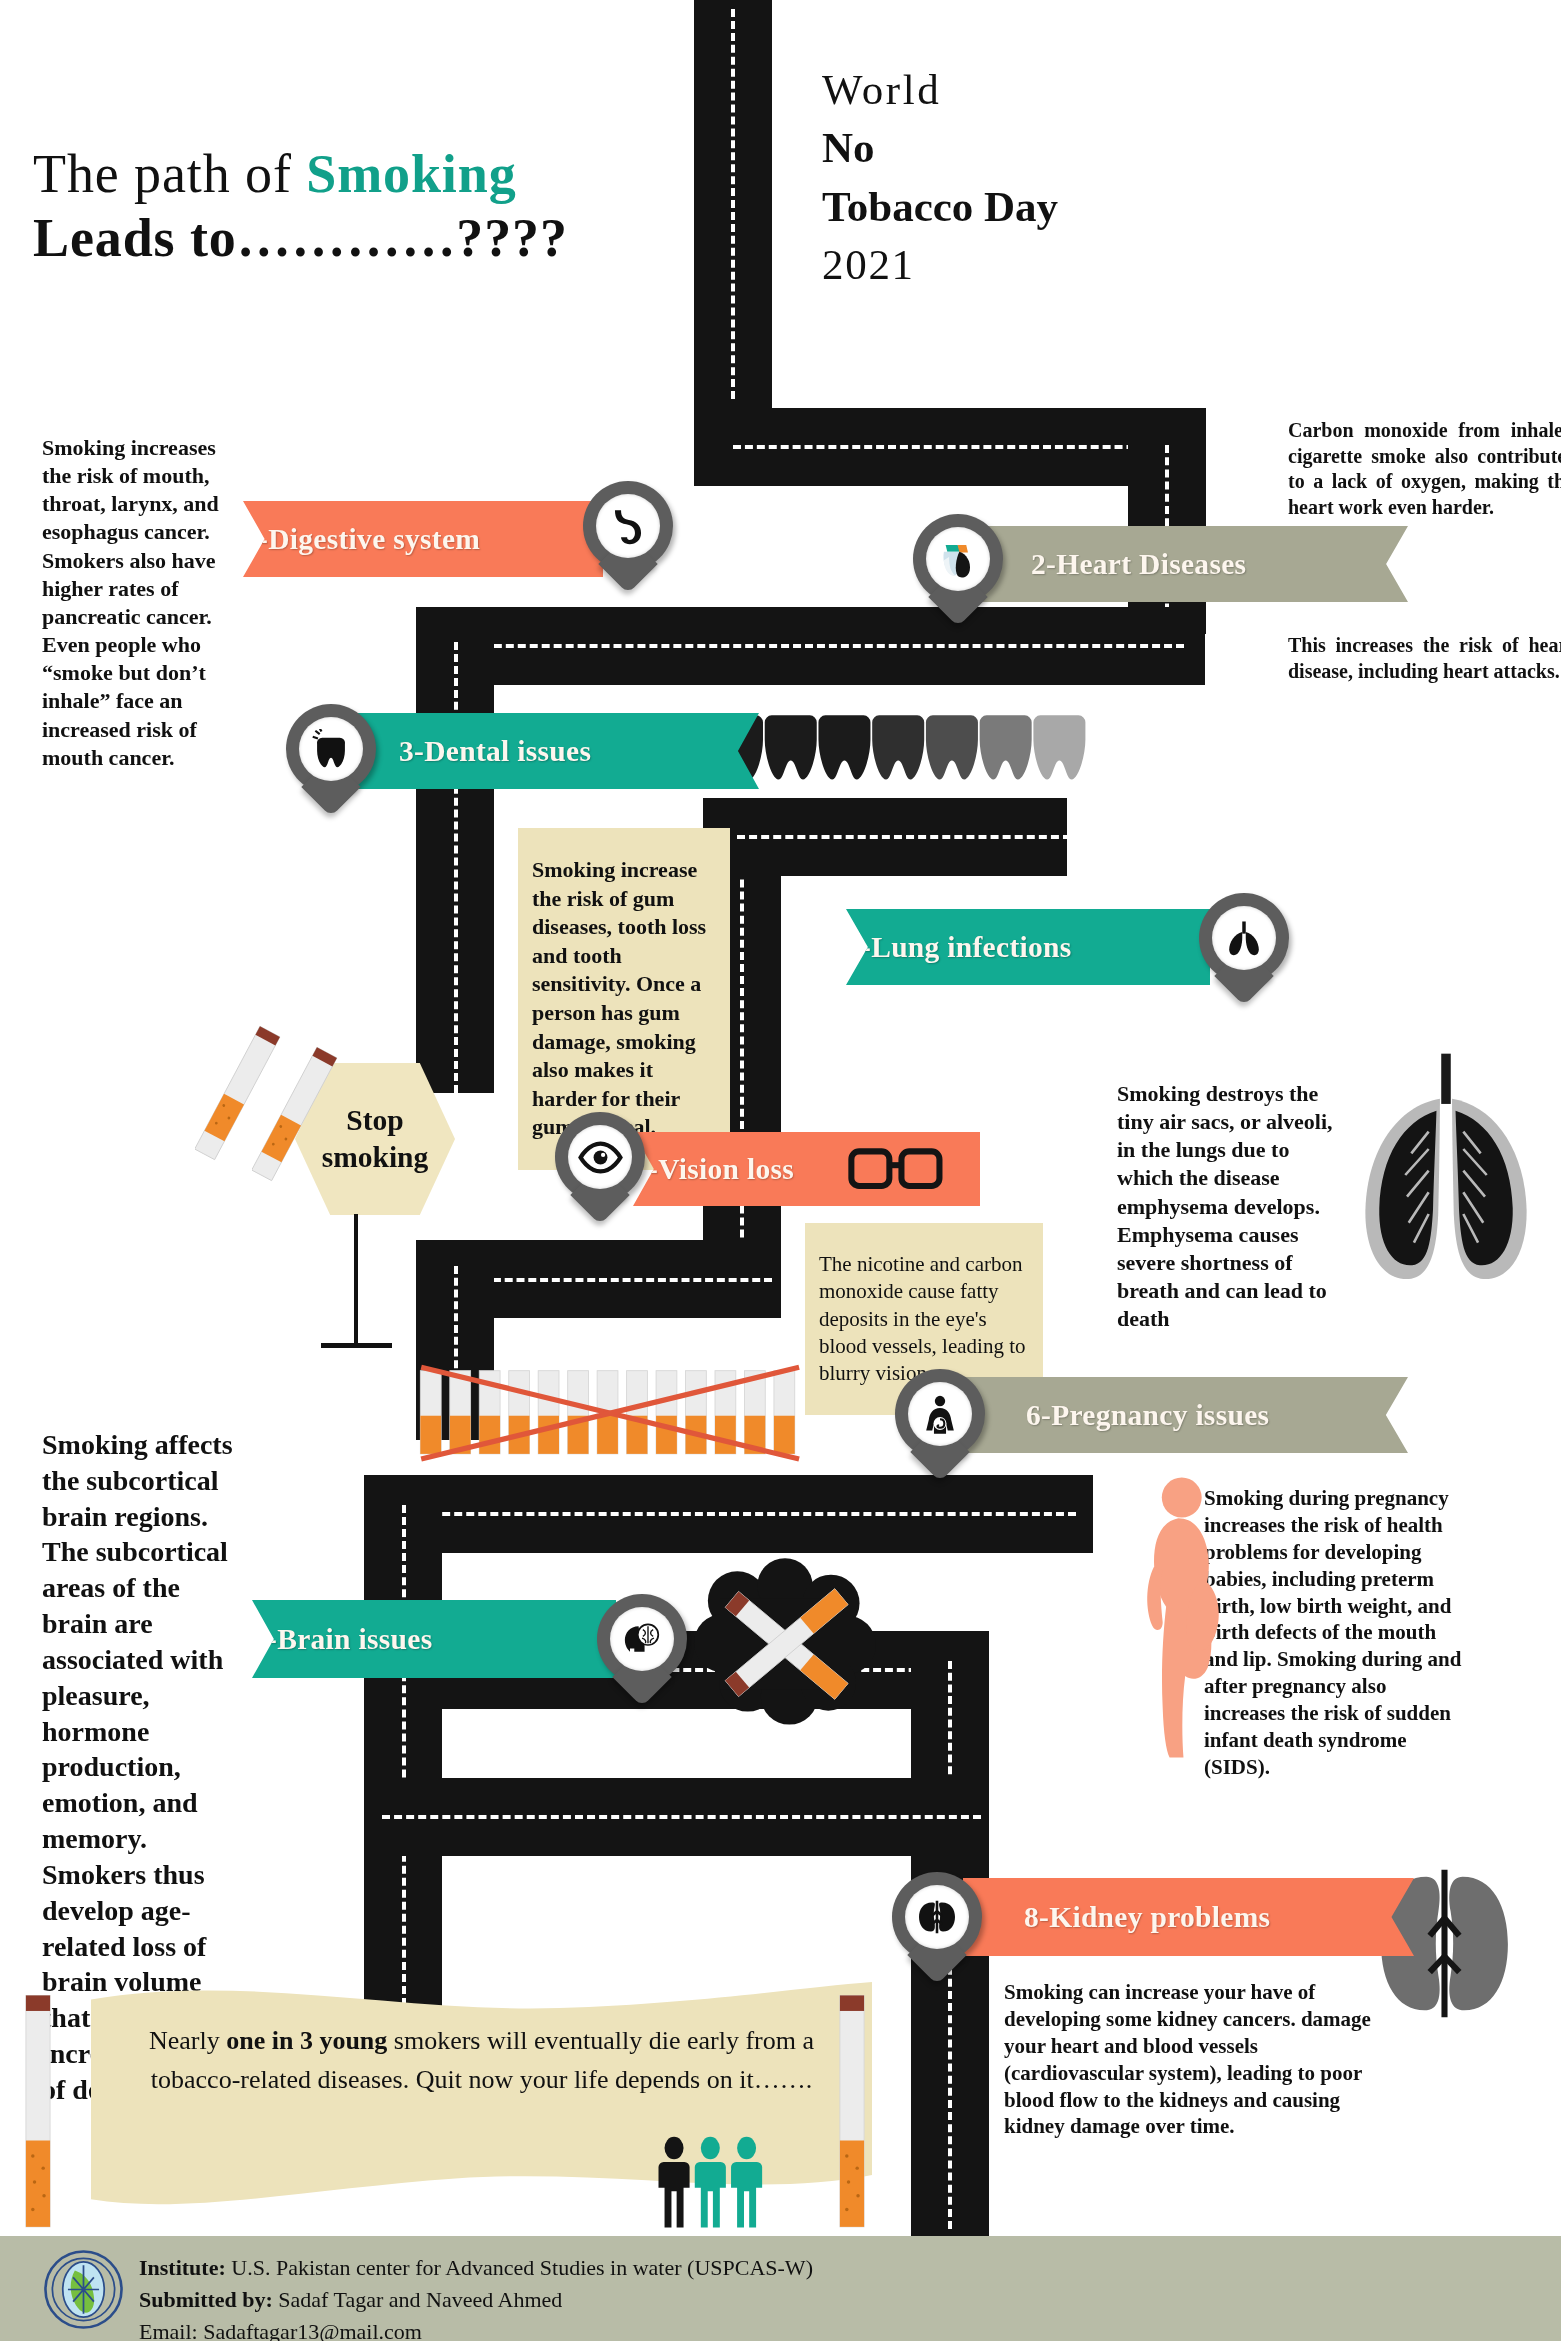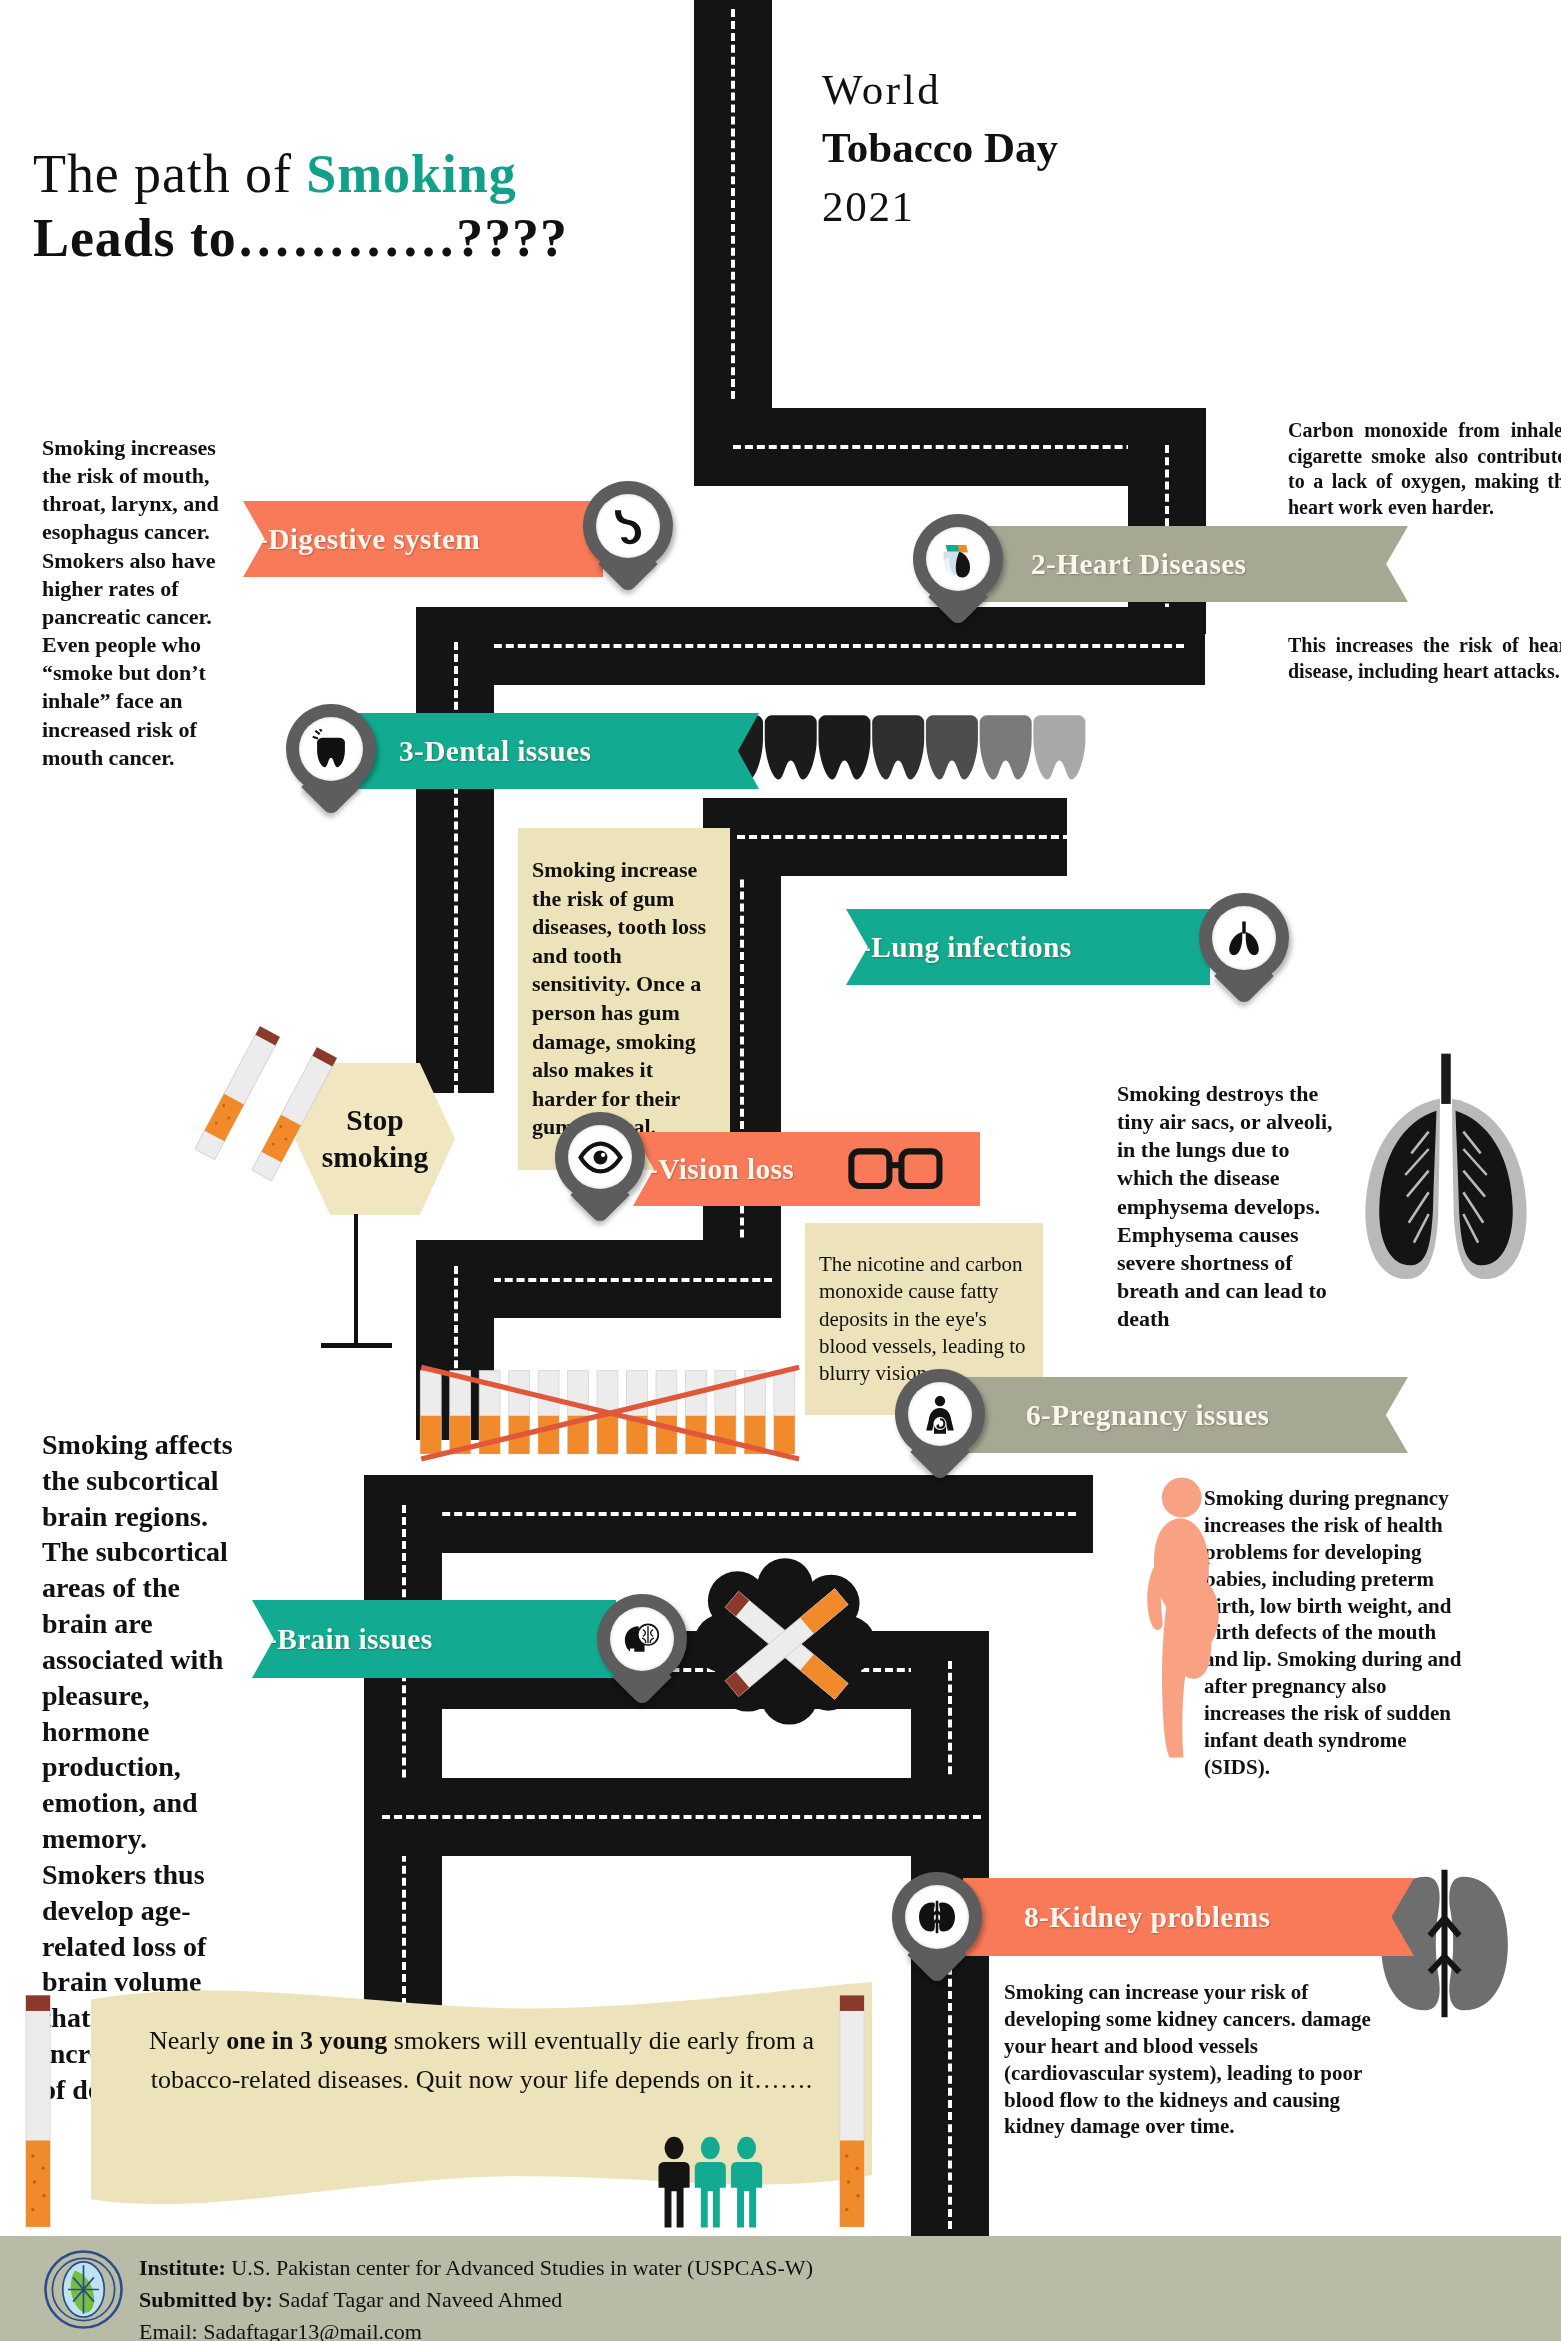--- a/index.html
+++ b/index.html
@@ -129,41 +129,42 @@
   <div class="road" style="left:919px;top:1856px;width:0;height:0;"></div>
 </div>
 
 <div class="abs" id="title-left">
   <span>The path of </span><span class="accent">Smoking</span>
   <span class="l2">Leads to…………????</span>
 </div>
 
 <div class="abs" id="title-right">
   <div class="w">World</div>
+  <div class="b">No</div>
   <div class="b">Tobacco Day</div>
   <div class="y">2021</div>
 </div>
 
 <div class="note" id="note-digestive" style="left:42px;top:434px;width:189px;font-size:22px;">Smoking increases the risk of mouth, throat, larynx, and esophagus cancer. Smokers also have higher rates
 of pancreatic cancer. Even people who “smoke but don’t inhale” face an increased risk
 of mouth cancer.</div>
 
 <div class="note just" id="note-heart-top" style="left:1256px;top:418px;width:286px;font-size:20px;">Carbon monoxide from inhaled cigarette smoke also contributes to a lack of oxygen, making the heart work even harder.</div>
 
 <div class="note just" id="note-heart-bottom" style="left:1256px;top:633px;width:286px;font-size:20px;">This increases the risk of heart disease, including heart attacks.</div>
 
 <div class="note" id="note-lung" style="left:1117px;top:1080px;width:227px;font-size:22px;">Smoking destroys the tiny air sacs, or alveoli, in the lungs  due to which the disease emphysema develops. Emphysema causes severe shortness of breath and can lead to death</div>
 
 <div class="note" id="note-pregnancy" style="left:1204px;top:1485px;width:260px;font-size:21px;">Smoking during pregnancy increases the risk of health problems for developing babies, including preterm birth, low birth weight, and birth defects of the mouth and lip. Smoking during and after pregnancy also increases the risk of sudden infant death syndrome (SIDS).</div>
 
 <div class="note" id="note-brain" style="left:42px;top:1427px;width:193px;font-size:28px;">Smoking affects the subcortical brain regions. The subcortical areas of the brain are associated with pleasure, hormone production, emotion, and memory.
 Smokers thus develop age-related loss
 of brain volume that leads to increased risk of dementia.</div>
 
-<div class="note" id="note-kidney" style="left:1004px;top:1979px;width:373px;font-size:21px;">Smoking can increase your risk of developing
+<div class="note" id="note-kidney" style="left:1004px;top:1979px;width:373px;font-size:21px;">Smoking can increase your have of developing
 some kidney cancers. damage your heart and blood vessels (cardiovascular system), leading to poor blood flow to
 the kidneys and causing kidney damage over time.</div>
 
 <div class="cream b" id="cream-dental" style="left:518px;top:828px;width:184px;font-size:22px;">Smoking increase the risk of gum diseases, tooth loss and tooth sensitivity. Once a person has gum damage, smoking also makes it harder for their gums to heal.</div>
 
 <div class="cream" id="cream-vision" style="left:805px;top:1223px;width:210px;font-size:21px;">The nicotine and carbon monoxide cause fatty deposits in the eye's blood vessels, leading to blurry vision</div>
 
 <div class="hex" style="left:295px;top:1063px;width:160px;height:152px;">
   <div>
     <div>Stop</div>

